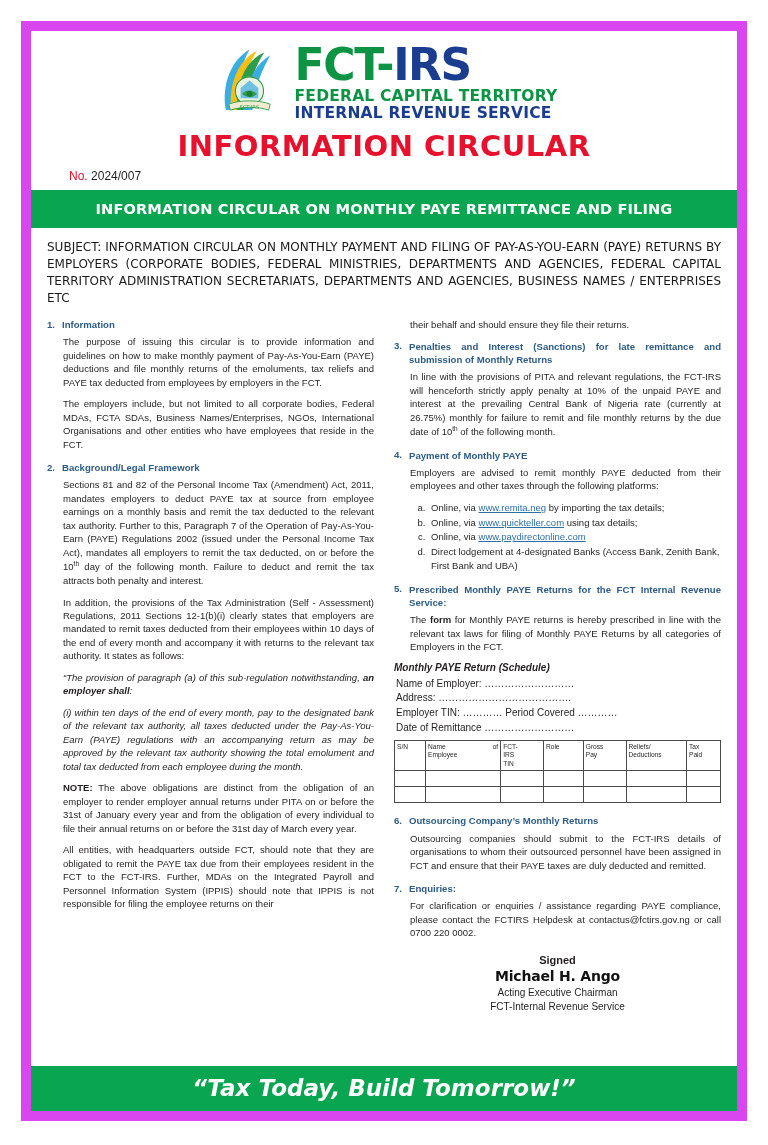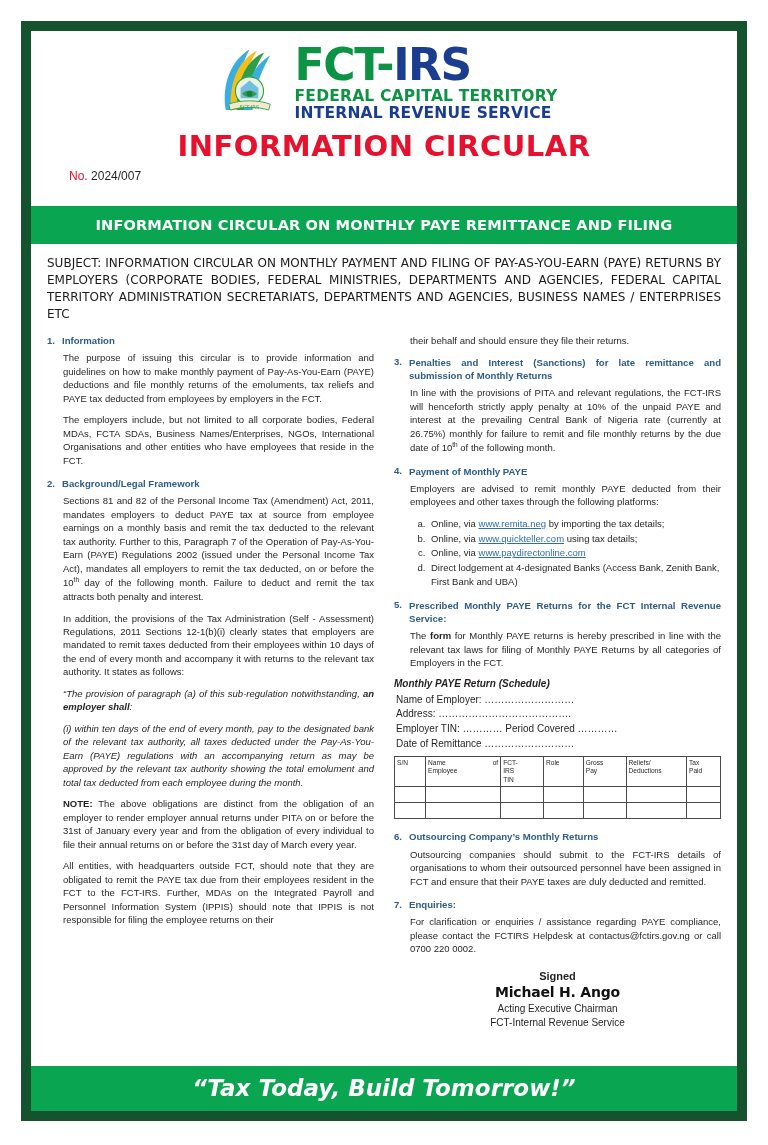--- a/index.html
+++ b/index.html
@@ -16,21 +16,21 @@
     position: relative;
     width: 768px; height: 1145px;
     box-sizing: border-box;
     padding: 21px 21px 24px 21px;
     background: #ffffff;
   }
   .frame {
     position: relative;
     width: 100%; height: 100%;
     box-sizing: border-box;
-    border: 10px solid #14532d;
+    border: 10px solid #d946ef;
     background: #ffffff;
     display: flex;
     flex-direction: column;
   }
 
   
   .masthead {
     background: #fff;
     padding: 12px 0 2px 0;
     flex: 0 0 auto;
@@ -80,21 +80,20 @@
   .titlebar {
     background: #0aa550;
     color: #ffffff;
     text-align: center;
     font-family: "DejaVu Sans", sans-serif;
     font-weight: 700;
     font-size: 14.6px;
     letter-spacing: 0.1px;
     padding: 10px 6px 11px 6px;
     flex: 0 0 auto;
-    margin-top: 16px;
   }
 
   
   .body-wrap {
     flex: 1 1 auto;
     padding: 11px 16px 2px 16px;
     overflow: hidden;
   }
   .subject {
     font-family: "DejaVu Sans", sans-serif;

